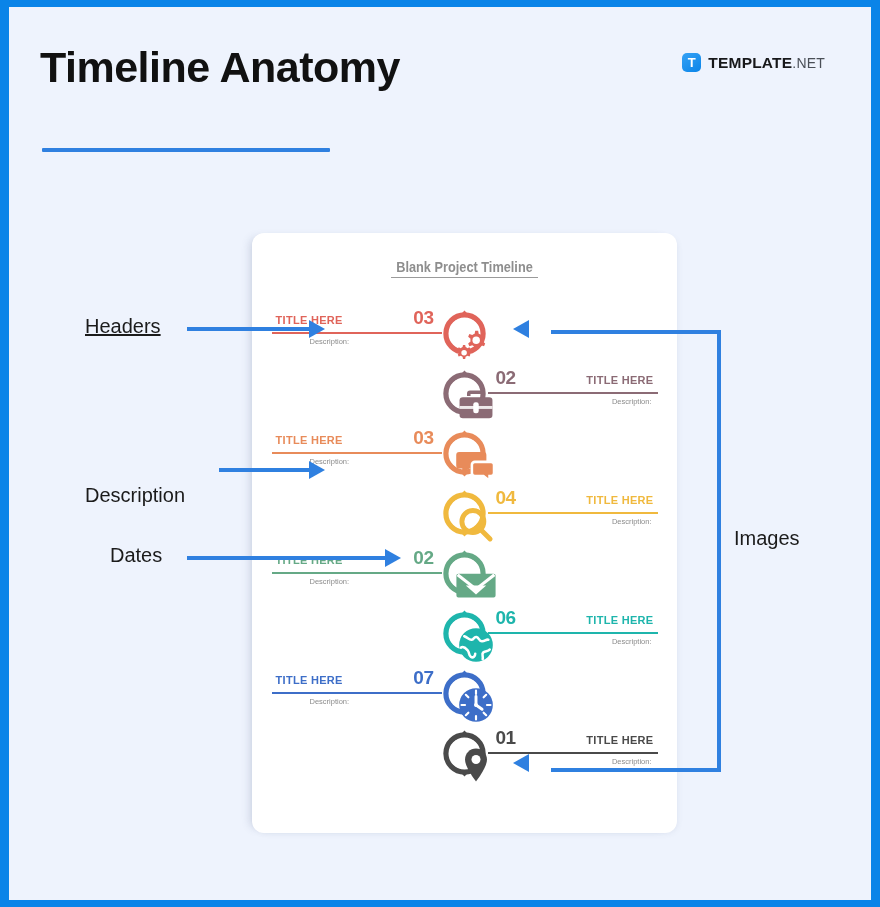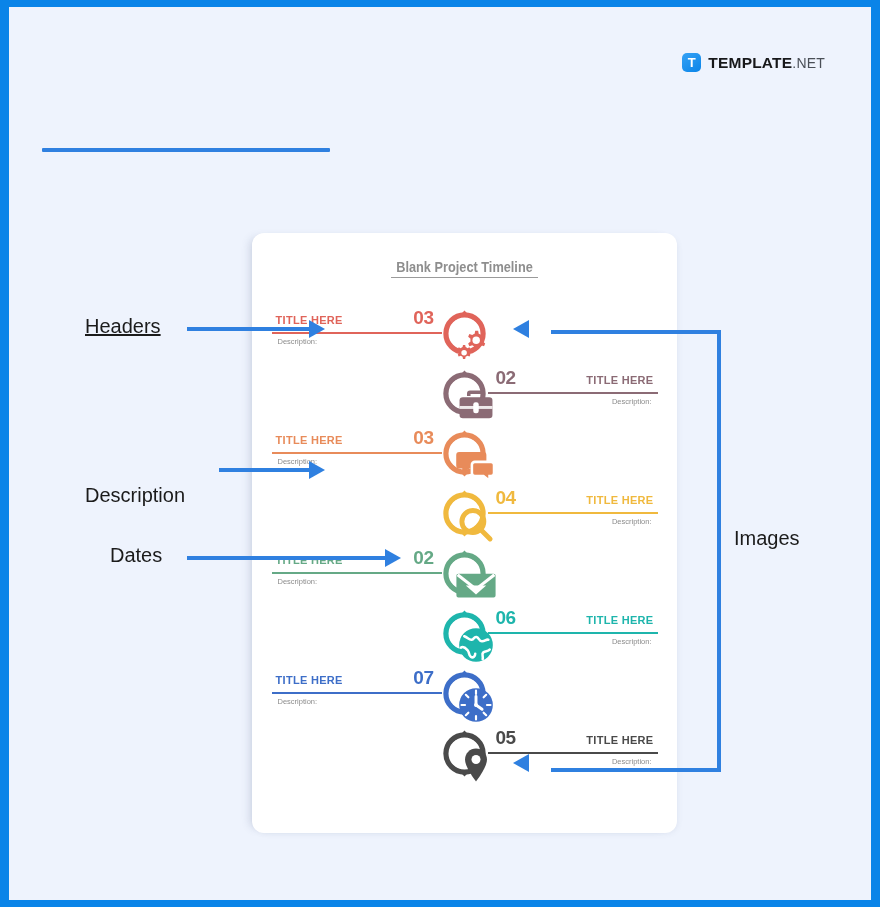--- a/index.html
+++ b/index.html
@@ -95,20 +95,21 @@
   .ttl{
     position:absolute;top:8px;font-size:11px;font-weight:bold;
     letter-spacing:.3px;line-height:1;
     font-family:"Liberation Sans Narrow","Liberation Sans",sans-serif;
   }
   .side.left .ttl{left:4px;}
   .side.right .ttl{right:4px;}
   .desc{
     position:absolute;top:31px;font-size:7.5px;color:#8c8c8c;line-height:1;
     font-family:"Liberation Sans Narrow","Liberation Sans",sans-serif;
+    margin-left:32px;
   }
   .side.left .desc{left:6px;}
   .side.right .desc{right:6px;}
 
   
   .anno{
     position:absolute;font-size:20px;color:#1b1b1b;white-space:nowrap;
   }
   .anno-headers{left:76px;top:308px;text-decoration:underline;}
   .anno-description{left:76px;top:449px;margin-top:28px;}
@@ -126,20 +127,21 @@
     position:absolute;border:4px solid #2f80e0;
     border-left:none;background:transparent;
   }
 </style>
 </head>
 <body>
 
 <div id="root">
   <div class="stage">
 
+    <div class="page-title">Timeline Anatomy</div>
     <div class="title-rule"></div>
 
     <div class="brand">
       <div class="brand-mark">T</div>
       <div><span class="brand-name">TEMPLATE</span><span class="brand-tld">.NET</span></div>
     </div>
 
     <div class="card">
       <div class="card-title"><span>Blank Project Timeline</span></div>
       <div class="tl" id="timeline">
@@ -330,21 +332,21 @@
                       </g>
                     </svg>
                   </g>
                 </g>
               </svg>
             </div>
           </div>
           <div class="row">
             <div class="side right">
               <div class="bar" style="background: rgb(74, 74, 74);"></div>
-              <div class="num" style="color: rgb(74, 74, 74);">05</div>
+              <div class="num" style="color: rgb(74, 74, 74);">01</div>
               <div class="ttl" style="color: rgb(74, 74, 74);">TITLE HERE</div>
               <div class="desc">Description:</div>
             </div>
             <div class="node">
               <svg viewBox="0 0 47 47">
                 <g>
                   <path d="M23.5 0.5 L28.2 5.6 L18.8 5.6 Z" fill="#4a4a4a"></path>
                   <path d="M23.5 46.5 L28.2 41.4 L18.8 41.4 Z" fill="#4a4a4a"></path>
                   <circle cx="23.5" cy="23.5" r="18.6" fill="none" stroke="#4a4a4a" stroke-width="5.2"></circle>
                   <circle cx="23.5" cy="23.5" r="15.4" fill="#ffffff"></circle>

